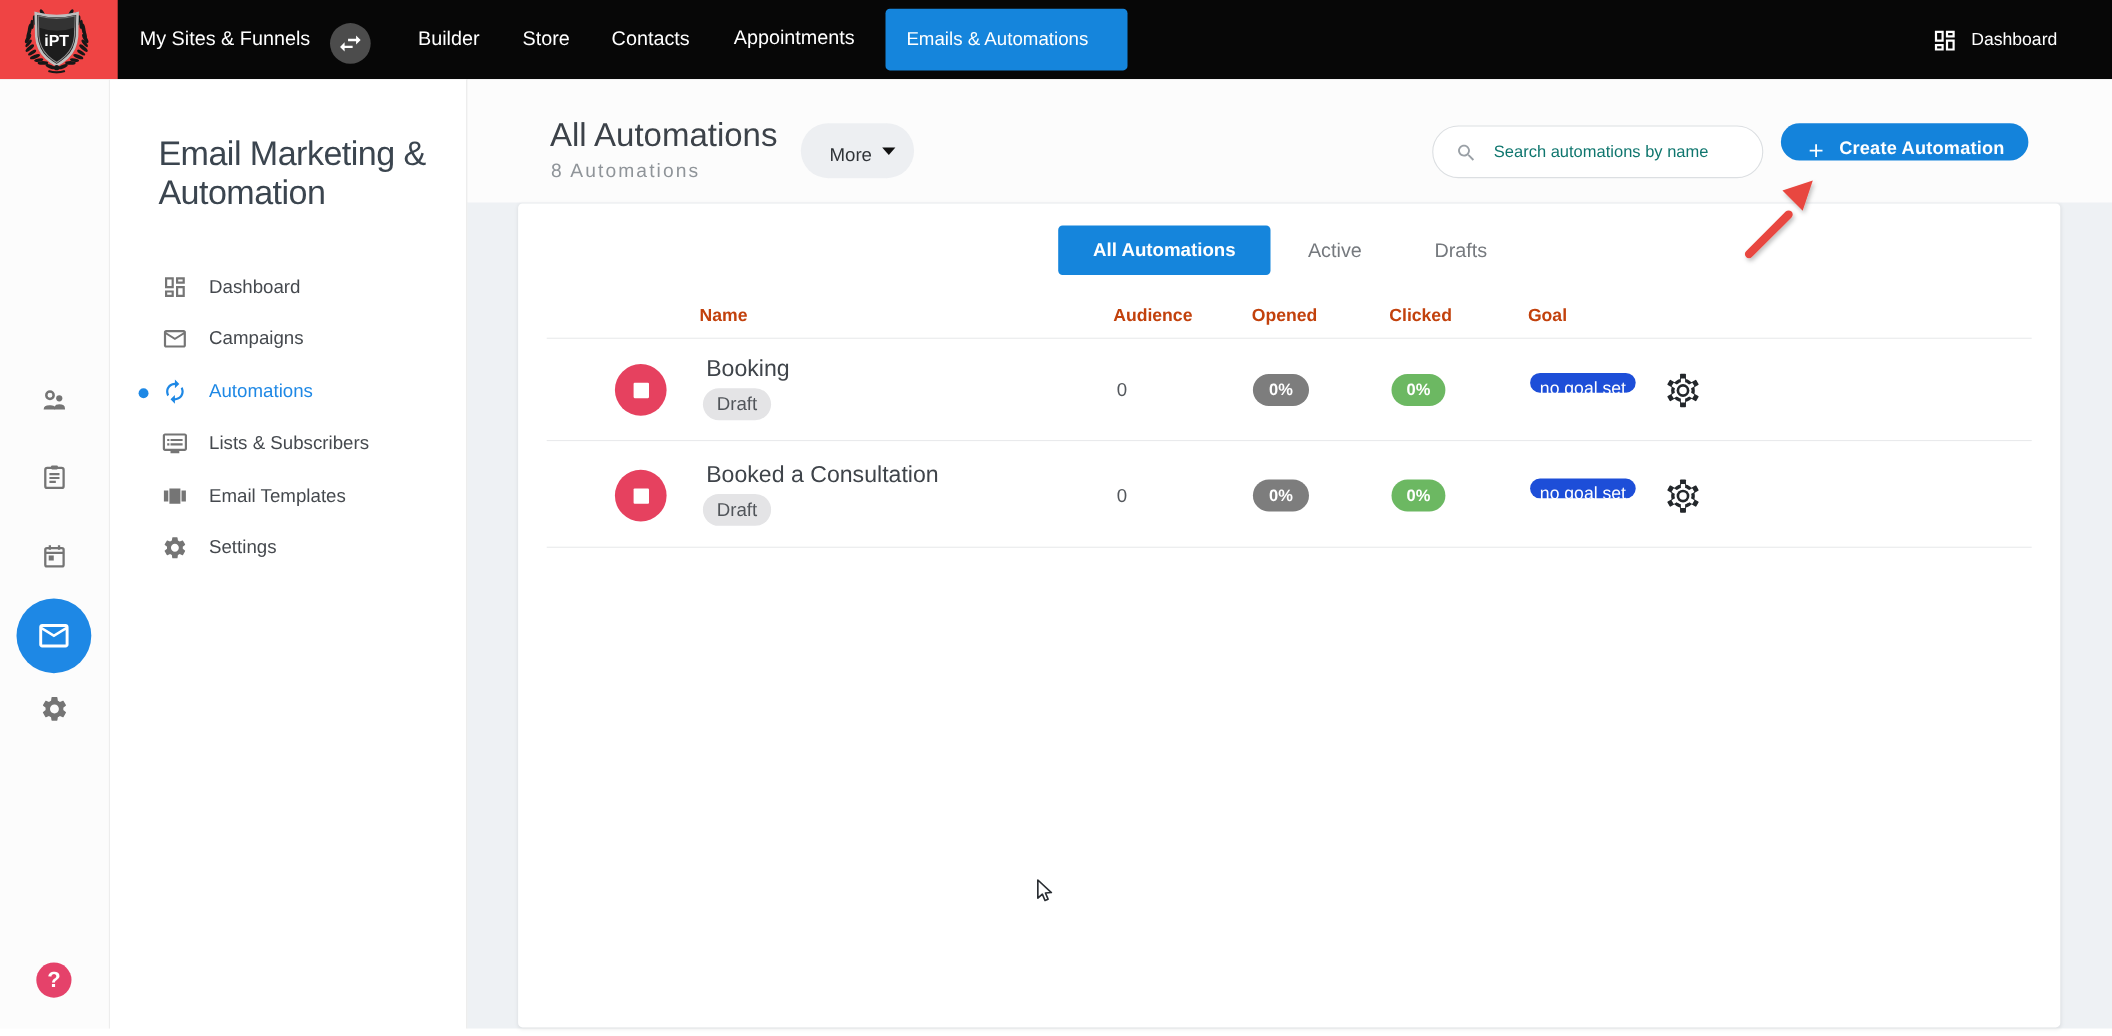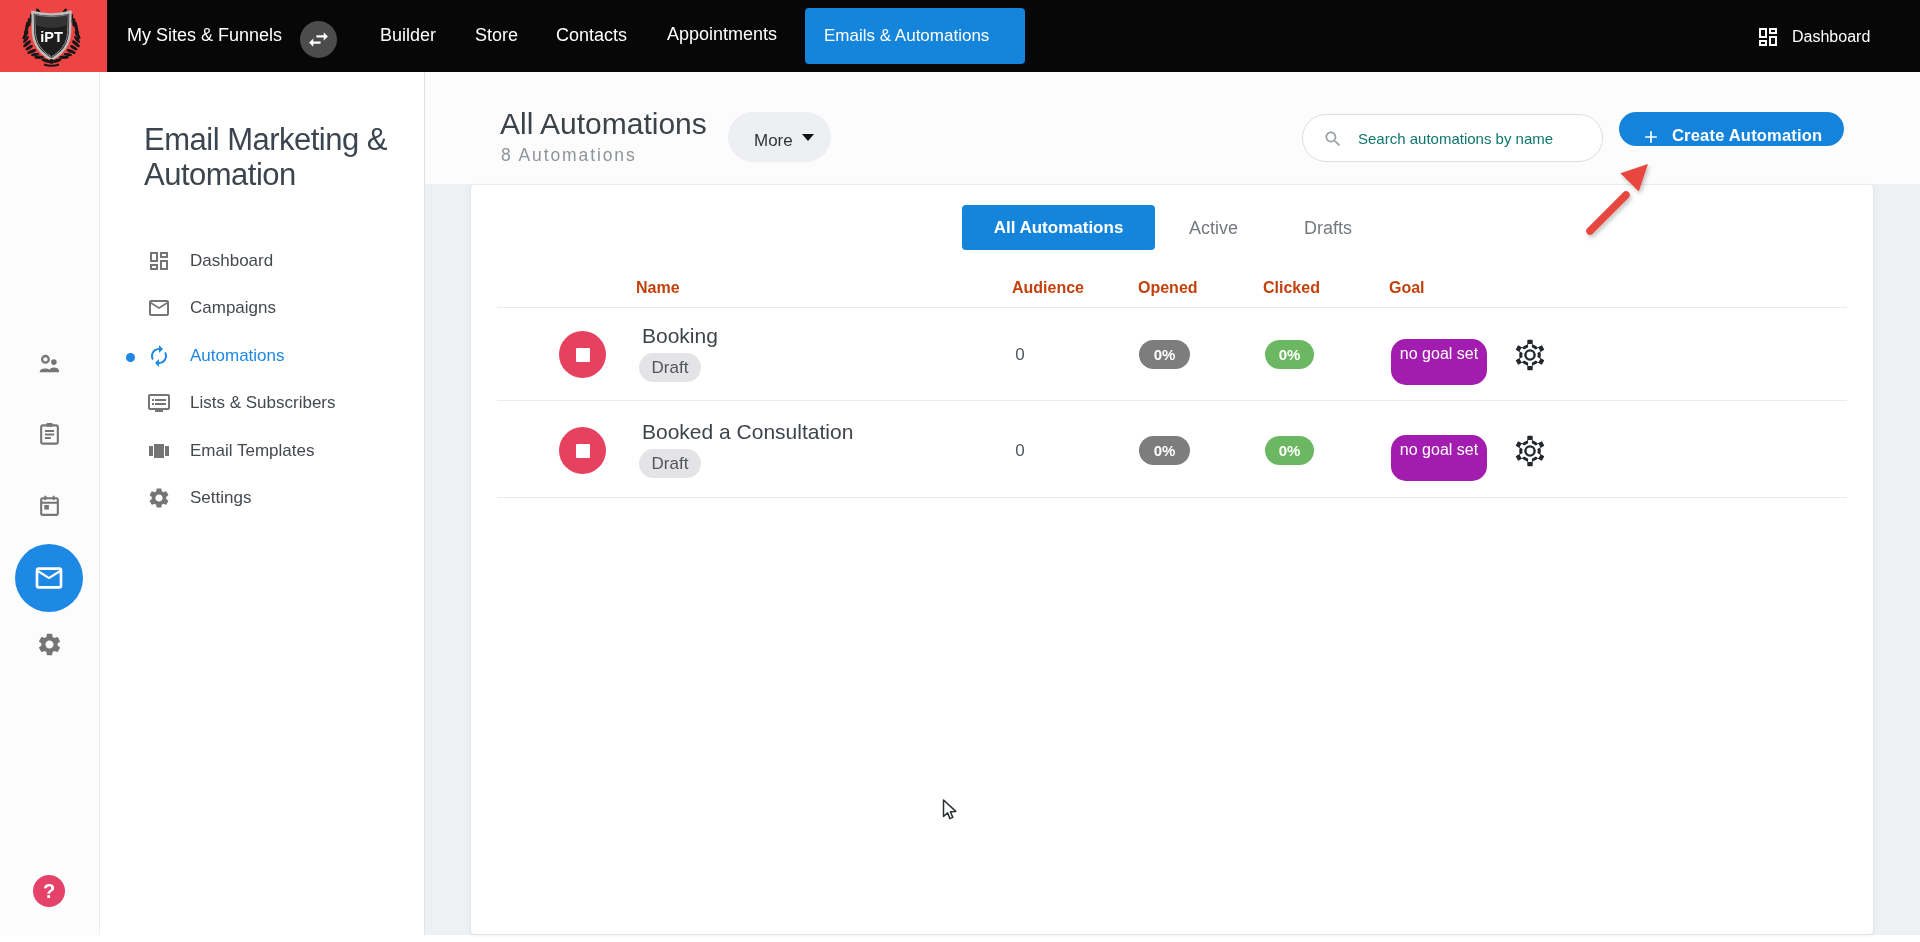--- a/index.html
+++ b/index.html
@@ -34,21 +34,21 @@
 .th{position:absolute;top:279px;font-size:16px;font-weight:bold;color:#c2410c;white-space:nowrap}
 .hline{position:absolute;left:497px;width:1350px;height:1px;background:#e9eaec}
 .rowcirc{position:absolute;width:47px;height:47px;border-radius:50%;background:#e6415f}
 .rowcirc .sq{position:absolute;left:16.5px;top:17px;width:14px;height:14px;border-radius:1px;background:#fff}
 .rtitle{position:absolute;left:642px;font-size:21px;color:#3f444a}
 .draft{position:absolute;left:639px;width:62px;height:29px;border-radius:14.5px;background:#e4e4e6;text-align:center;line-height:29px;font-size:17px;color:#51555a}
 .zero{position:absolute;left:1014px;width:12px;text-align:center;font-size:17px;color:#53575c}
 .pill{position:absolute;height:29px;border-radius:14.5px;color:#fff;font-size:15px;font-weight:bold;text-align:center;line-height:29px}
 .pgray{left:1139px;width:51px;background:#7d7d7d}
 .pgreen{left:1265px;width:49px;background:#6cb862}
-.pgoal{position:absolute;left:1391px;width:96px;height:46px;border-radius:15px;background:#a21caf;color:#fff;font-size:16px;text-align:center;line-height:30px}
+.pgoal{position:absolute;left:1391px;width:96px;height:18px;border-radius:15px;background:#1d4ed8;color:#fff;font-size:16px;text-align:center;line-height:30px}
 </style>
 </head>
 <body>
 <div id="topbar">
   <div id="logobox">
     <svg width="73" height="62" viewBox="0 0 73 62" style="position:absolute;left:15px;top:5px">
       <g fill="#171717">
         <g id="wingL">
           <ellipse cx="24.0" cy="7.8" rx="4.8" ry="1.7" transform="rotate(60 24.0 7.8)"></ellipse>
           <ellipse cx="16.8" cy="13.5" rx="4.8" ry="1.7" transform="rotate(80 16.8 13.5)"></ellipse>

